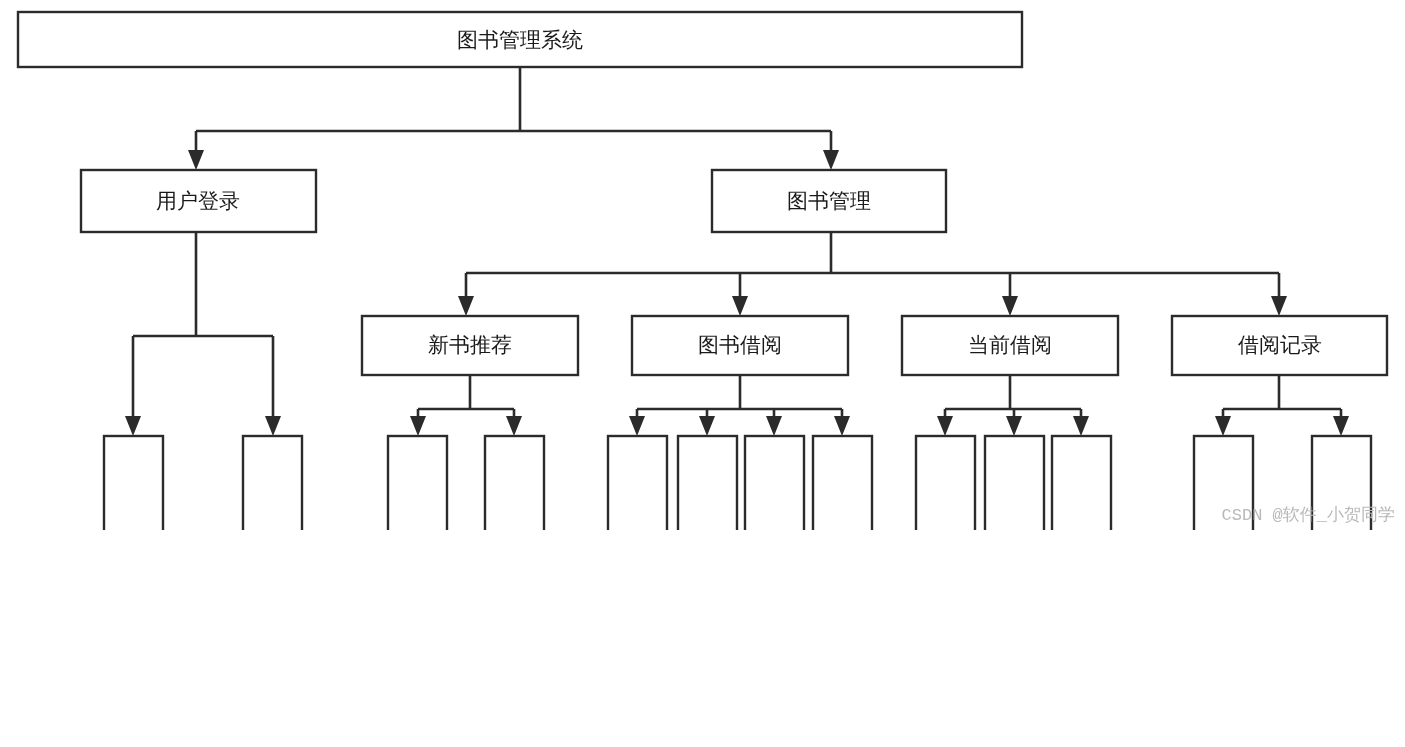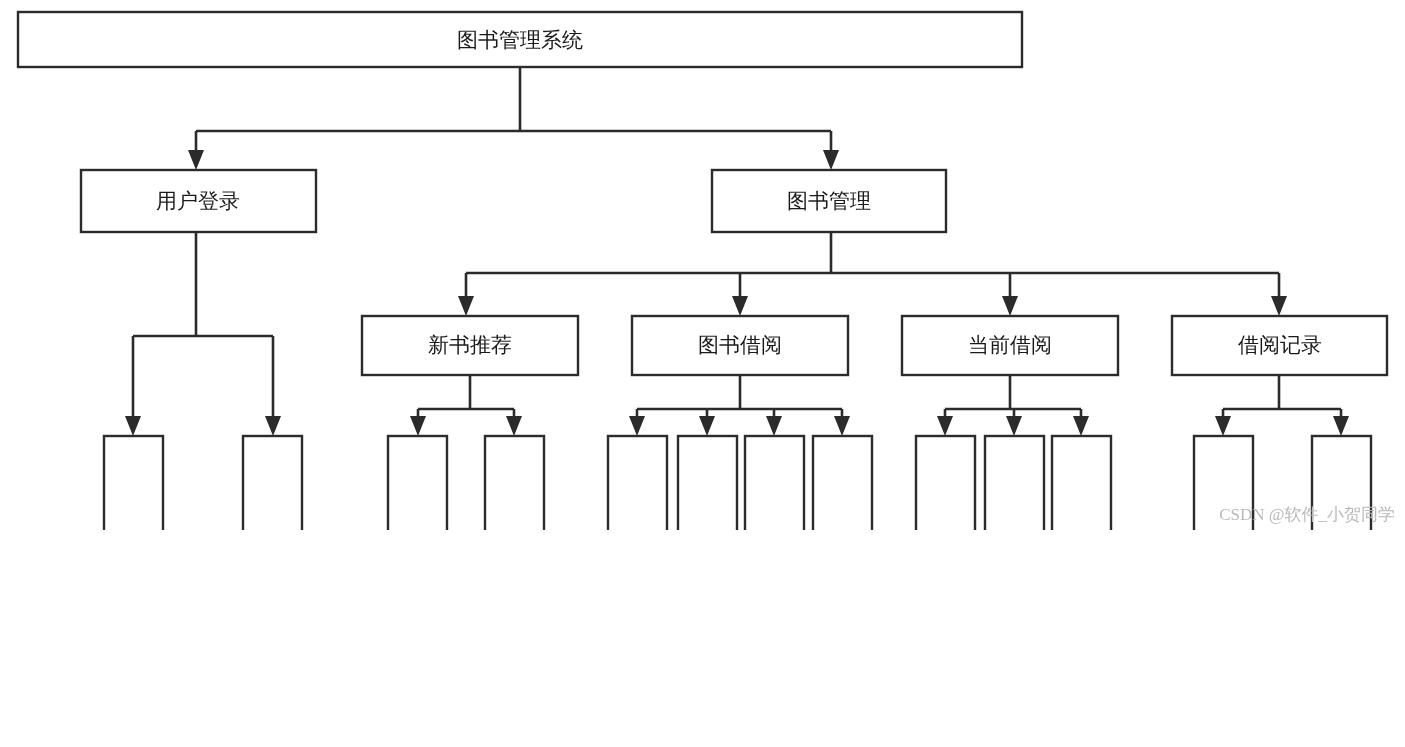--- a/index.html
+++ b/index.html
@@ -58,21 +58,21 @@
     display: flex;
     align-items: center;
     justify-content: center;
     white-space: nowrap;
     pointer-events: none;
   }
   .watermark {
     position: absolute;
     right: 10px;
     bottom: 4px;
-    font-family: Liberation Serif, serif;
+    font-family: Liberation Mono, monospace;
     font-size: 17px;
     color: #b9b9b9;
     white-space: nowrap;
   }
 </style>
 </head>
 <body>
 
 <div id="diagram-root">
 

